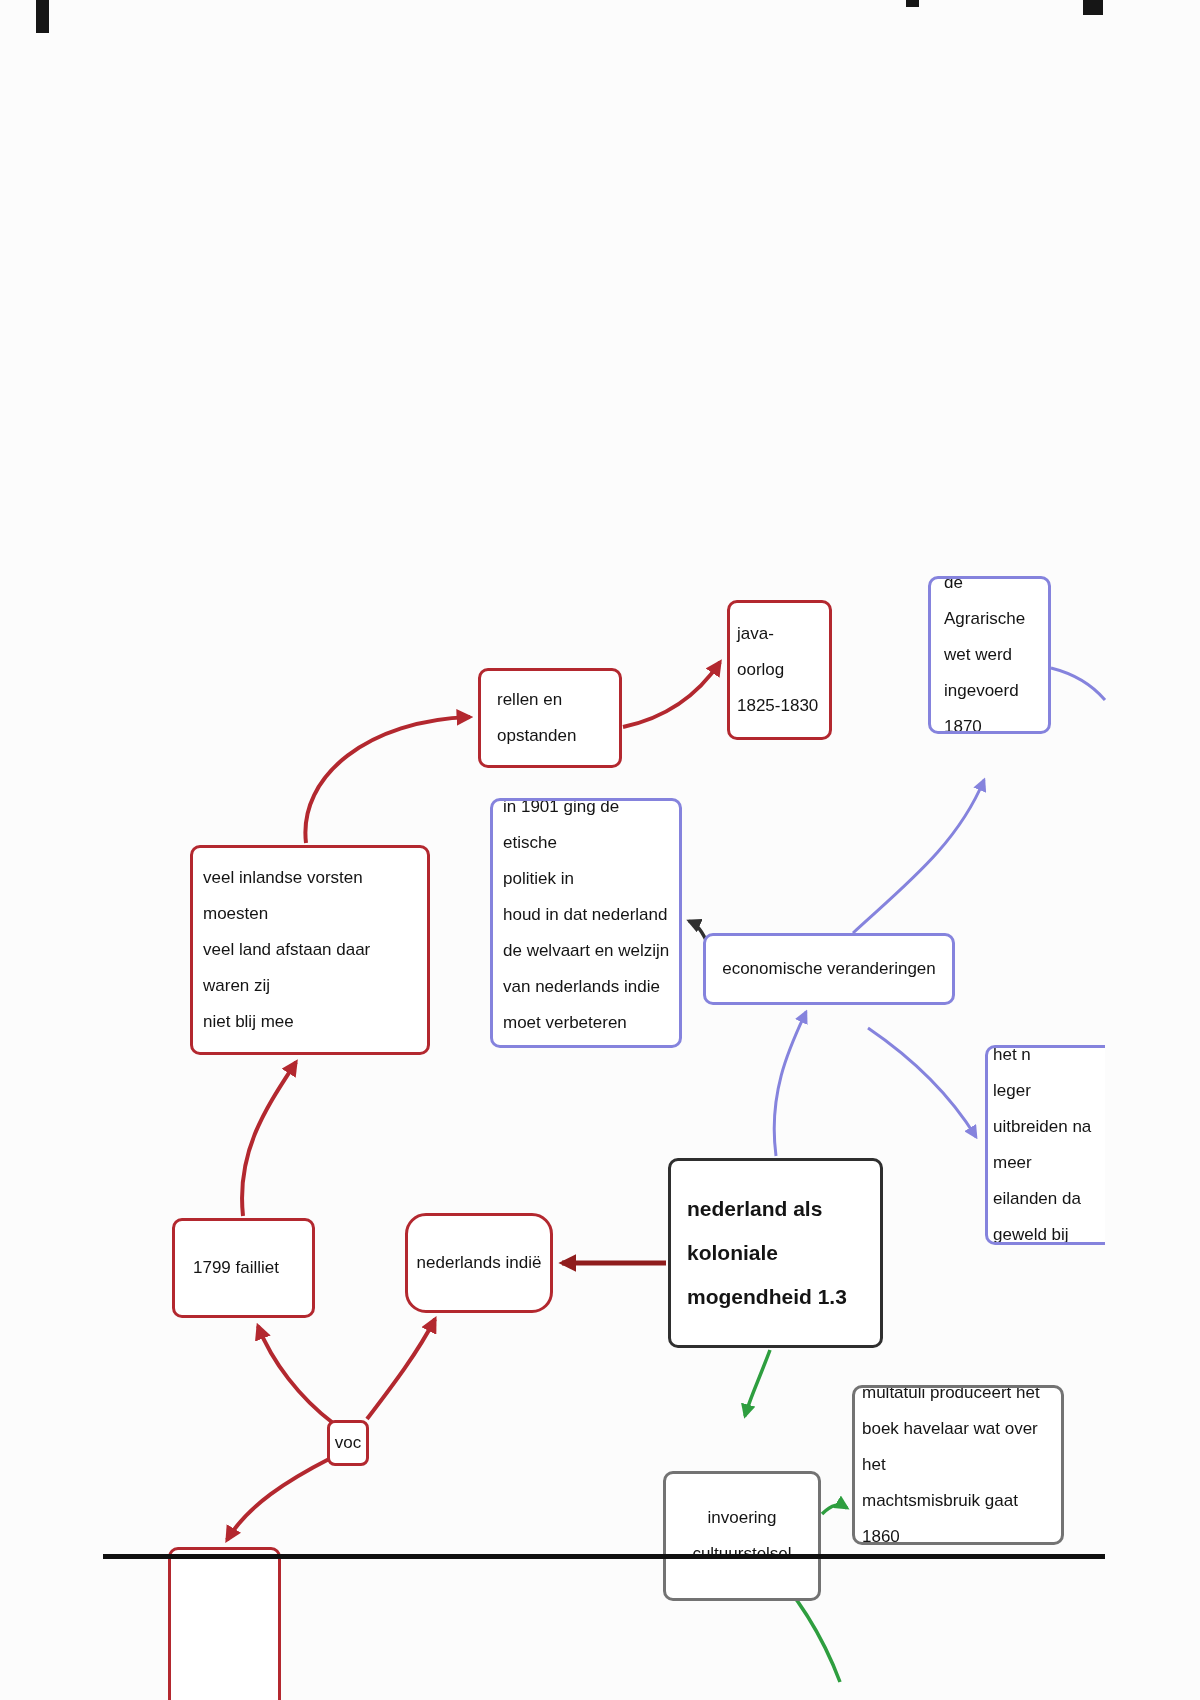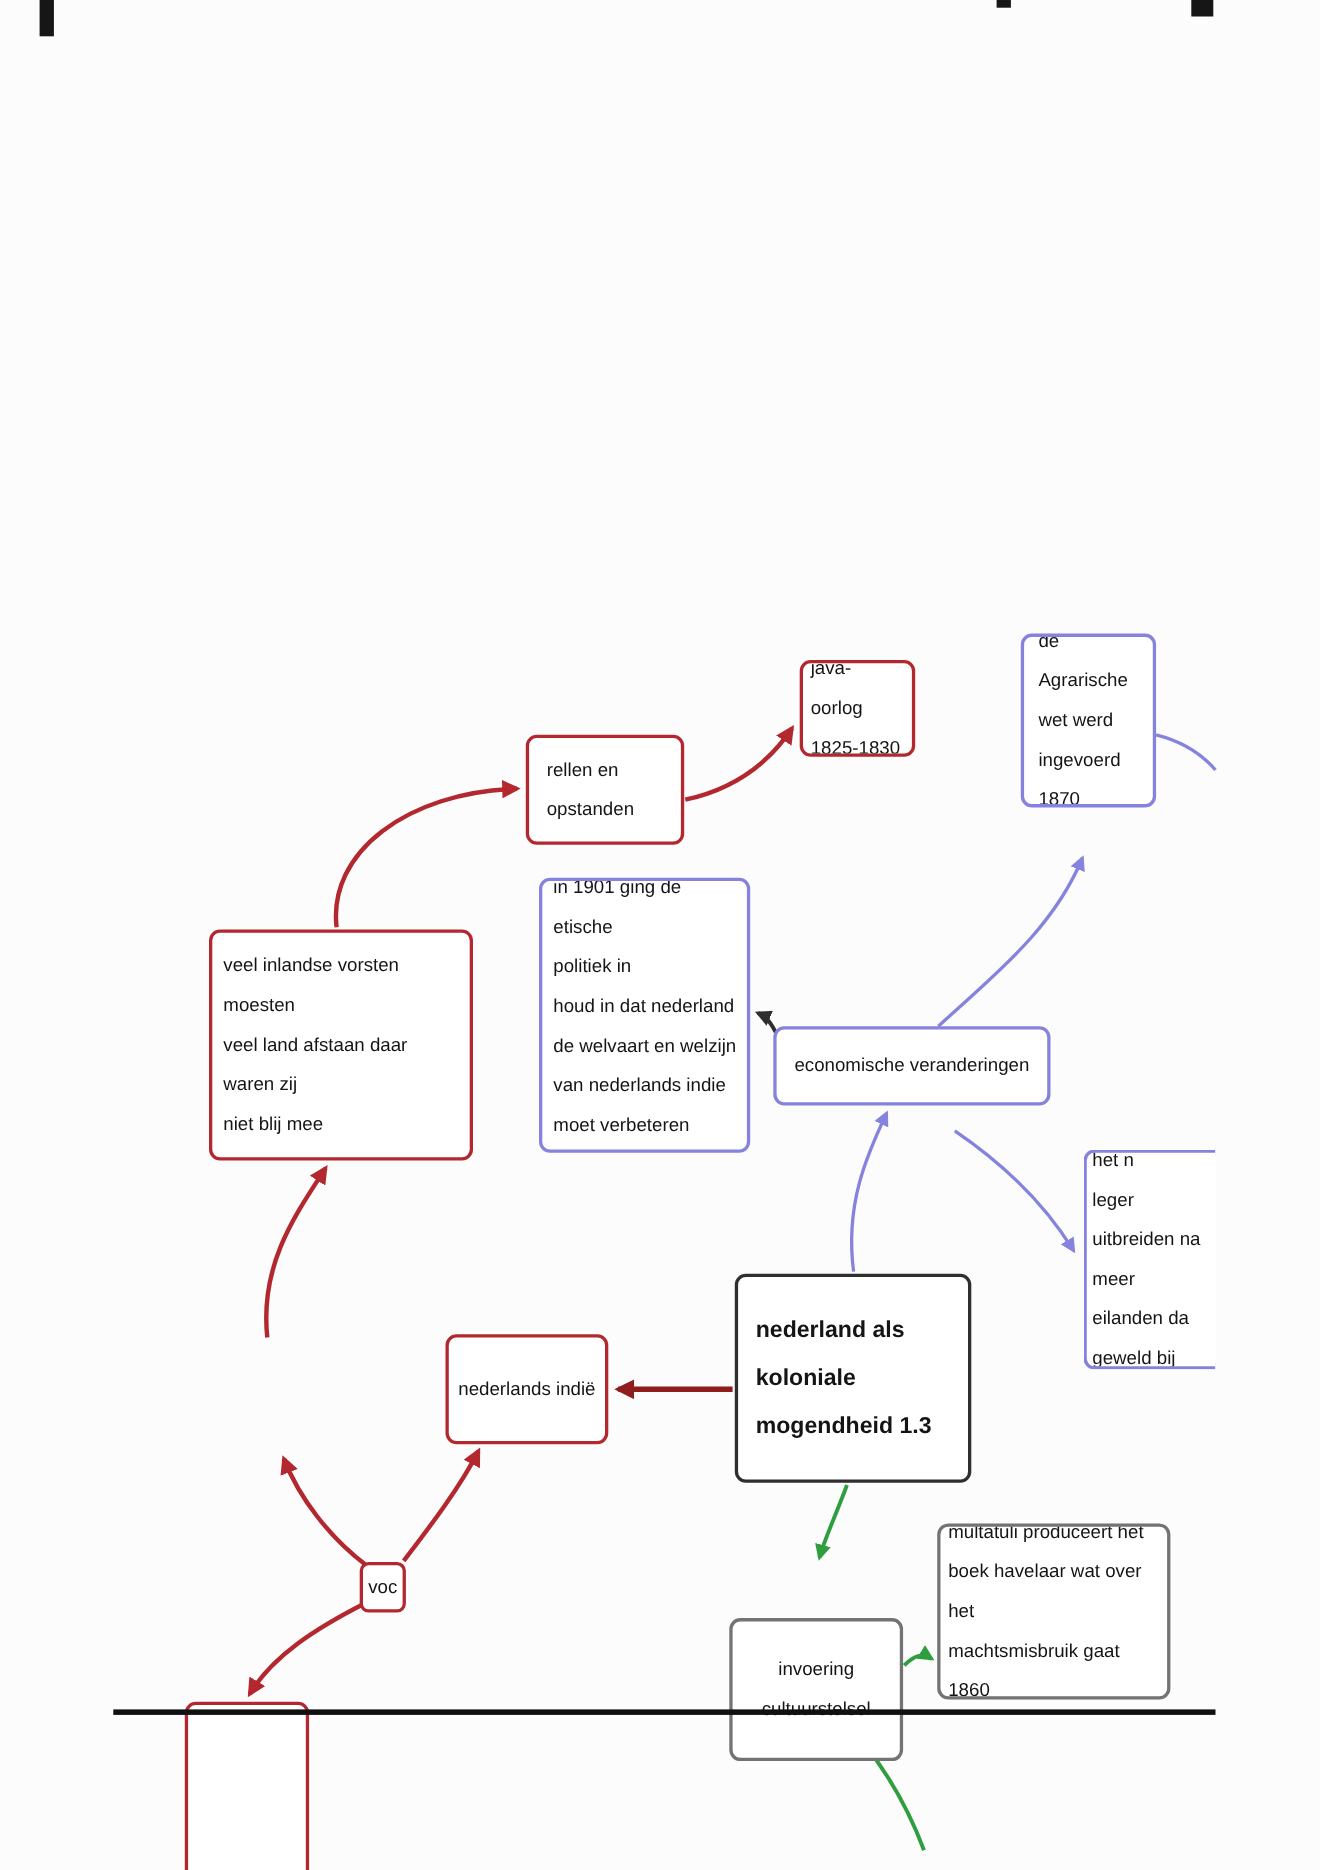--- a/index.html
+++ b/index.html
@@ -28,32 +28,32 @@
     padding: 4px 8px;
     overflow: hidden;
   }
   .node-label { white-space: pre-line; }
 
   .red   { border: 3px solid #b3282f; }
   .blue  { border: 3px solid #8583dd; }
   .green { border: 3px solid #737373; }
   .black { border: 3px solid #2f2f2f; }
 
-  #n-java      { left: 727px; top: 600px;  width: 105px; height: 88px; padding-left: 7px; align-items: center; }
+  #n-java      { left: 727px; top: 600px;  width: 105px; height: 140px; padding-left: 7px; align-items: center; }
   #n-rellen    { left: 478px; top: 668px;  width: 144px; height: 100px; padding-left: 16px; }
   #n-agrarisch { left: 928px; top: 576px;  width: 123px; height: 158px; padding-left: 13px; }
   #n-etisch    { left: 490px; top: 798px;  width: 192px; height: 250px; padding-left: 10px; justify-content: flex-end; }
   #n-vorsten   { left: 190px; top: 845px;  width: 240px; height: 210px; padding-left: 10px; }
   #n-econ      { left: 703px; top: 933px;  width: 252px; height: 72px;  align-items: center; }
   #n-leger     { left: 985px; top: 1045px; width: 120px; height: 200px; padding-left: 5px;
                  border-right: none; border-top-right-radius: 0; border-bottom-right-radius: 0; }
   #n-main      { left: 668px; top: 1158px; width: 215px; height: 190px; padding-left: 16px;
                  font-weight: 700; font-size: 21px; line-height: 44px; }
   #n-failliet  { left: 172px; top: 1218px; width: 143px; height: 100px; padding-left: 18px; }
-  #n-indie     { left: 405px; top: 1213px; width: 148px; height: 100px; align-items: center; }
+  #n-indie     { left: 405px; top: 1213px; width: 148px; height: 100px; align-items: center; border-radius: 21px; }
   #n-voc       { left: 327px; top: 1420px; width: 42px;  height: 46px;  align-items: center; border-radius: 8px; }
   #n-invoering { left: 663px; top: 1423px; width: 158px; height: 130px; align-items: center; text-align: center; margin-top: 48px; }
   #n-multatuli { left: 852px; top: 1385px; width: 212px; height: 160px; padding-left: 7px; }
   #n-bottom    { left: 168px; top: 1547px; width: 113px; height: 165px; }
 
   .divider {
     position: absolute;
     left: 103px; top: 1554px;
     width: 1002px; height: 5px;
     background: #101010;
@@ -149,20 +149,23 @@
     <span class="node-label">economische veranderingen</span>
   </div>
 
   <div class="node blue" id="n-leger">
     <span class="node-label">in 1870 ging het n
 leger uitbreiden na
 meer eilanden da
 geweld bij gebruik</span>
   </div>
 
+  <div class="node red" id="n-failliet">
+    <span class="node-label">1799 failliet</span>
+  </div>
 
   <div class="node red" id="n-indie">
     <span class="node-label">nederlands indië</span>
   </div>
 
   <div class="node red" id="n-voc">
     <span class="node-label">voc</span>
   </div>
 
   <div class="node green" id="n-invoering">

